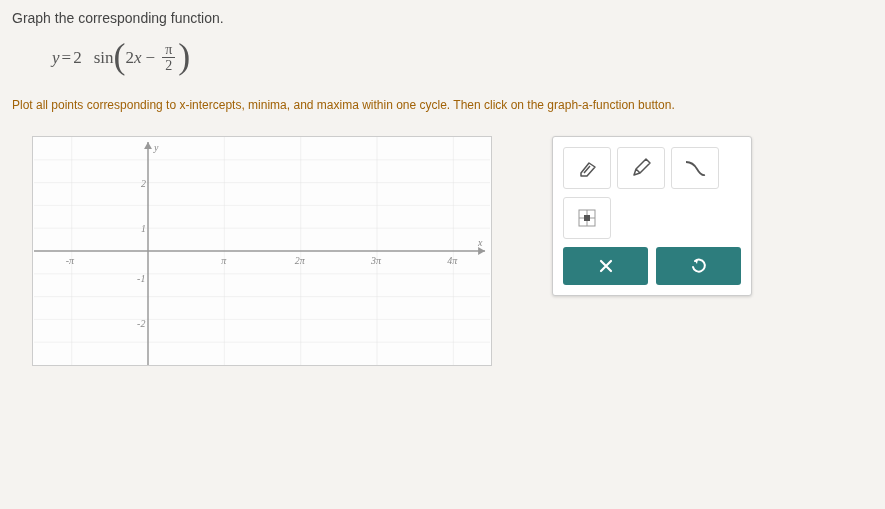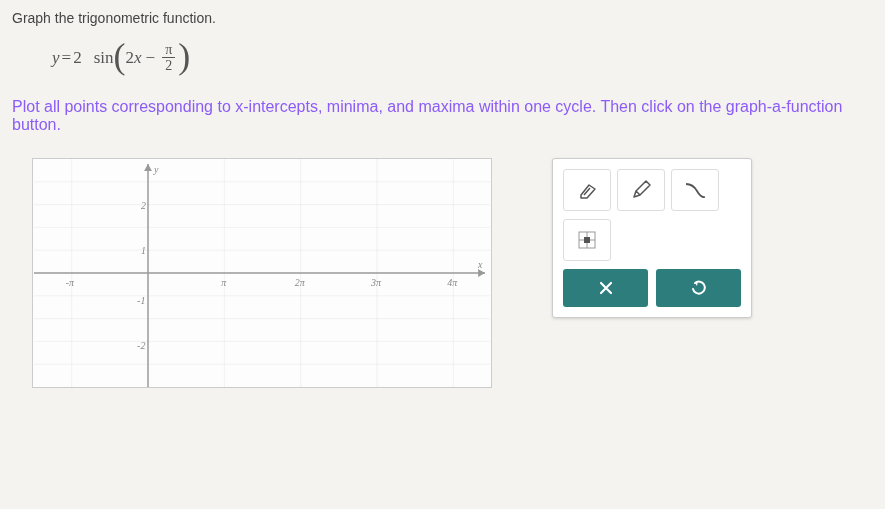--- a/index.html
+++ b/index.html
@@ -39,22 +39,22 @@
       flex-direction: column;
       align-items: center;
       font-style: normal;
       font-size: 14px;
       line-height: 1.1;
       margin: 0 3px;
     }
     .frac .num { border-bottom: 1px solid #555; padding: 0 3px; }
     .frac .den { padding: 0 3px; }
     .instruction {
-      font-size: 16px;
-      color: #8b5cf6;
+      font-size: 12px;
+      color: #a16207;
       margin-bottom: 24px;
     }
     .work-area {
       display: flex;
       gap: 60px;
       align-items: flex-start;
       padding-left: 20px;
     }
     .graph-container {
       width: 460px;
@@ -113,21 +113,21 @@
     .axis-label {
       font-family: 'Times New Roman', serif;
       font-style: italic;
       fill: #888;
       font-size: 10px;
     }
   </style>
 </head>
 <body>
 
-<div class="problem-header">Graph the trigonometric function.</div>
+<div class="problem-header">Graph the corresponding function.</div>
 
 <div class="equation-block">
   <span>y</span>
   <span style="font-style:normal;margin:0 2px">=</span>
   <span style="font-style:normal">2</span>
   <span style="font-style:normal;margin-left:12px">sin</span>
   <span class="paren">(</span>
   <span style="font-style:normal">2</span>
   <span>x</span>
   <span style="font-style:normal;margin:0 4px">−</span>

